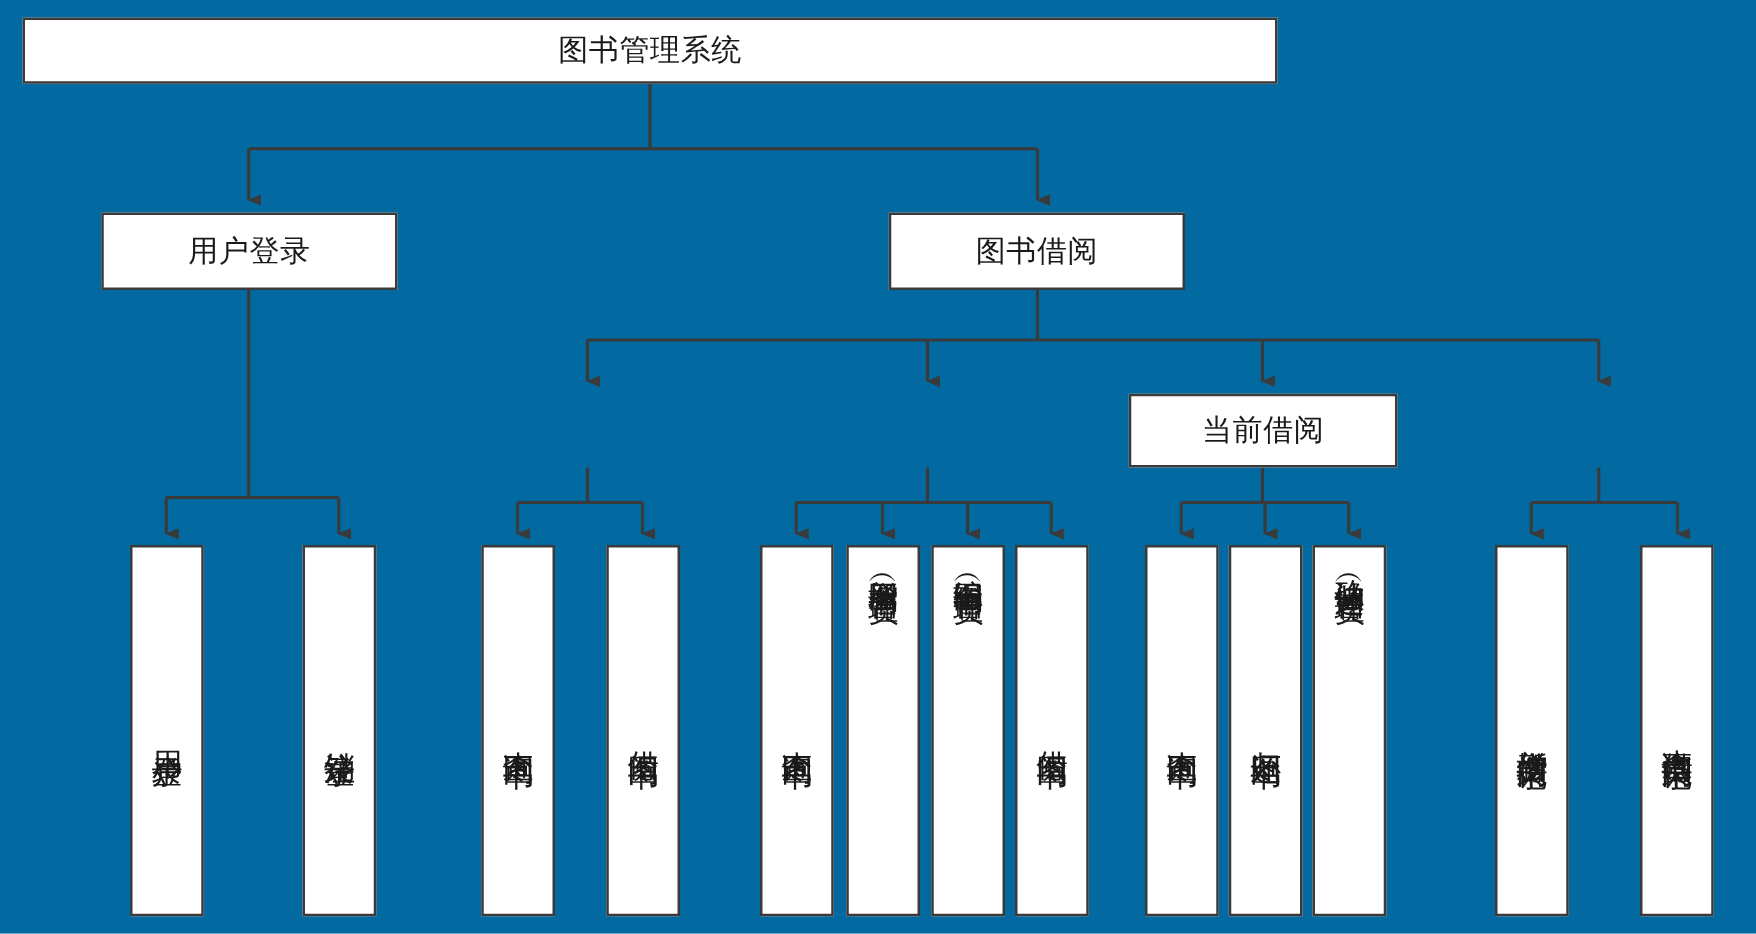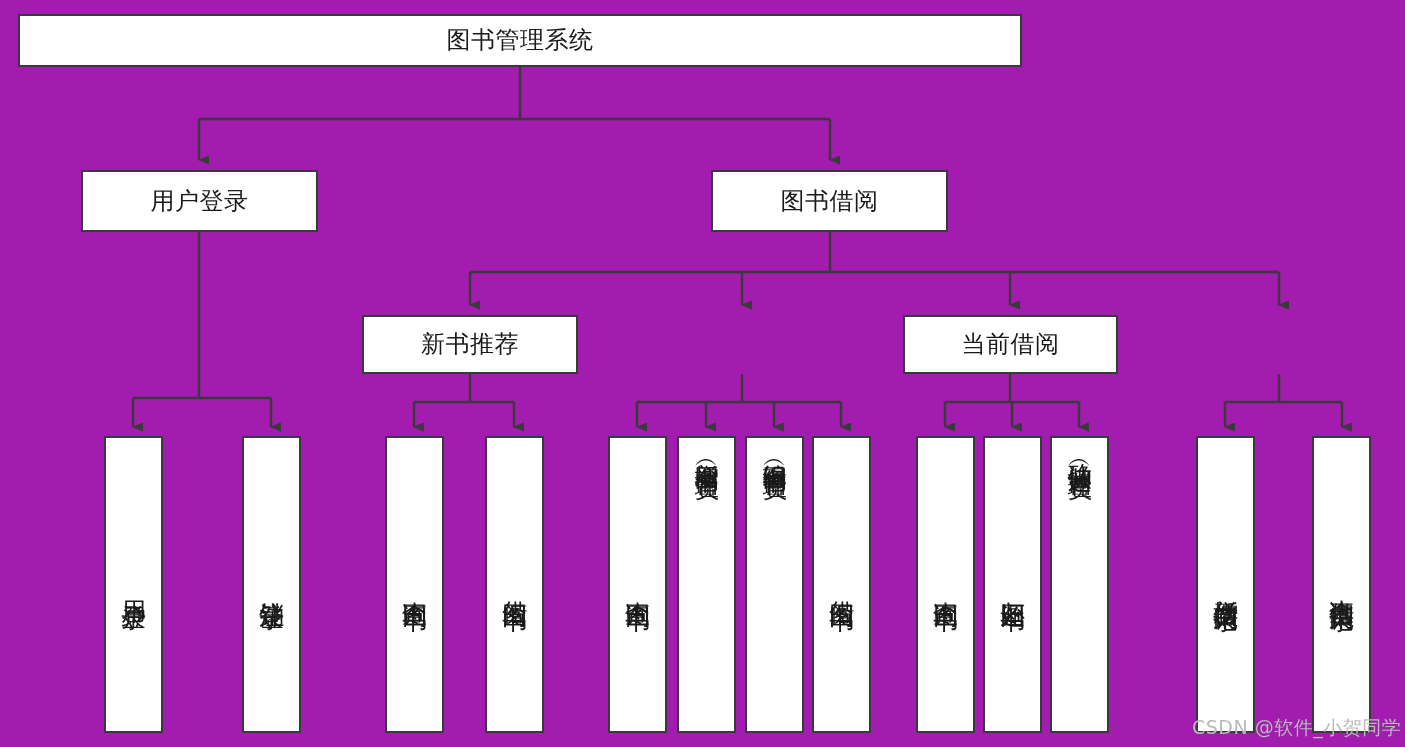--- a/index.html
+++ b/index.html
@@ -7,21 +7,21 @@
     padding: 0;
     background: #ffffff;
   }
   body {
     font-family: "DejaVu Sans", "Liberation Sans", sans-serif;
   }
   #canvas {
     position: relative;
     width: 1405px;
     height: 747px;
-    background: #a21caf;
+    background: #0369a1;
     overflow: hidden;
   }
   svg.edges {
     position: absolute;
     left: 0;
     top: 0;
     width: 1405px;
     height: 747px;
     pointer-events: none;
   }
@@ -137,23 +137,20 @@
     <span class="lbl">图书管理系统</span>
   </div>
 
   <div class="node horiz" style="left:81px; top:170px; width:237px; height:62px;">
     <span class="lbl">用户登录</span>
   </div>
   <div class="node horiz" style="left:711px; top:170px; width:237px; height:62px;">
     <span class="lbl">图书借阅</span>
   </div>
 
-  <div class="node horiz" style="left:362px; top:315px; width:216px; height:59px;">
-    <span class="lbl">新书推荐</span>
-  </div>
   <div class="node horiz" style="left:903px; top:315px; width:215px; height:59px;">
     <span class="lbl">当前借阅</span>
   </div>
 
   <div class="node vert midpad" style="left:104px; top:436px; width:59px; height:297px;">
     <span class="lbl">用户登录</span>
   </div>
   <div class="node vert midpad" style="left:242px; top:436px; width:59px; height:297px;">
     <span class="lbl">注销登录</span>
   </div>
@@ -188,15 +185,14 @@
     <span class="lbl">确认归还（管理员）</span>
   </div>
 
   <div class="node vert midpad" style="left:1196px; top:436px; width:59px; height:297px;">
     <span class="lbl">新增借阅记录</span>
   </div>
   <div class="node vert midpad" style="left:1312px; top:436px; width:59px; height:297px;">
     <span class="lbl">查询借阅记录</span>
   </div>
 
-  <div class="watermark" style="left:1192px; top:715px;">CSDN @软件_小贺同学</div>
 
 </div>
 
 </body></html>

